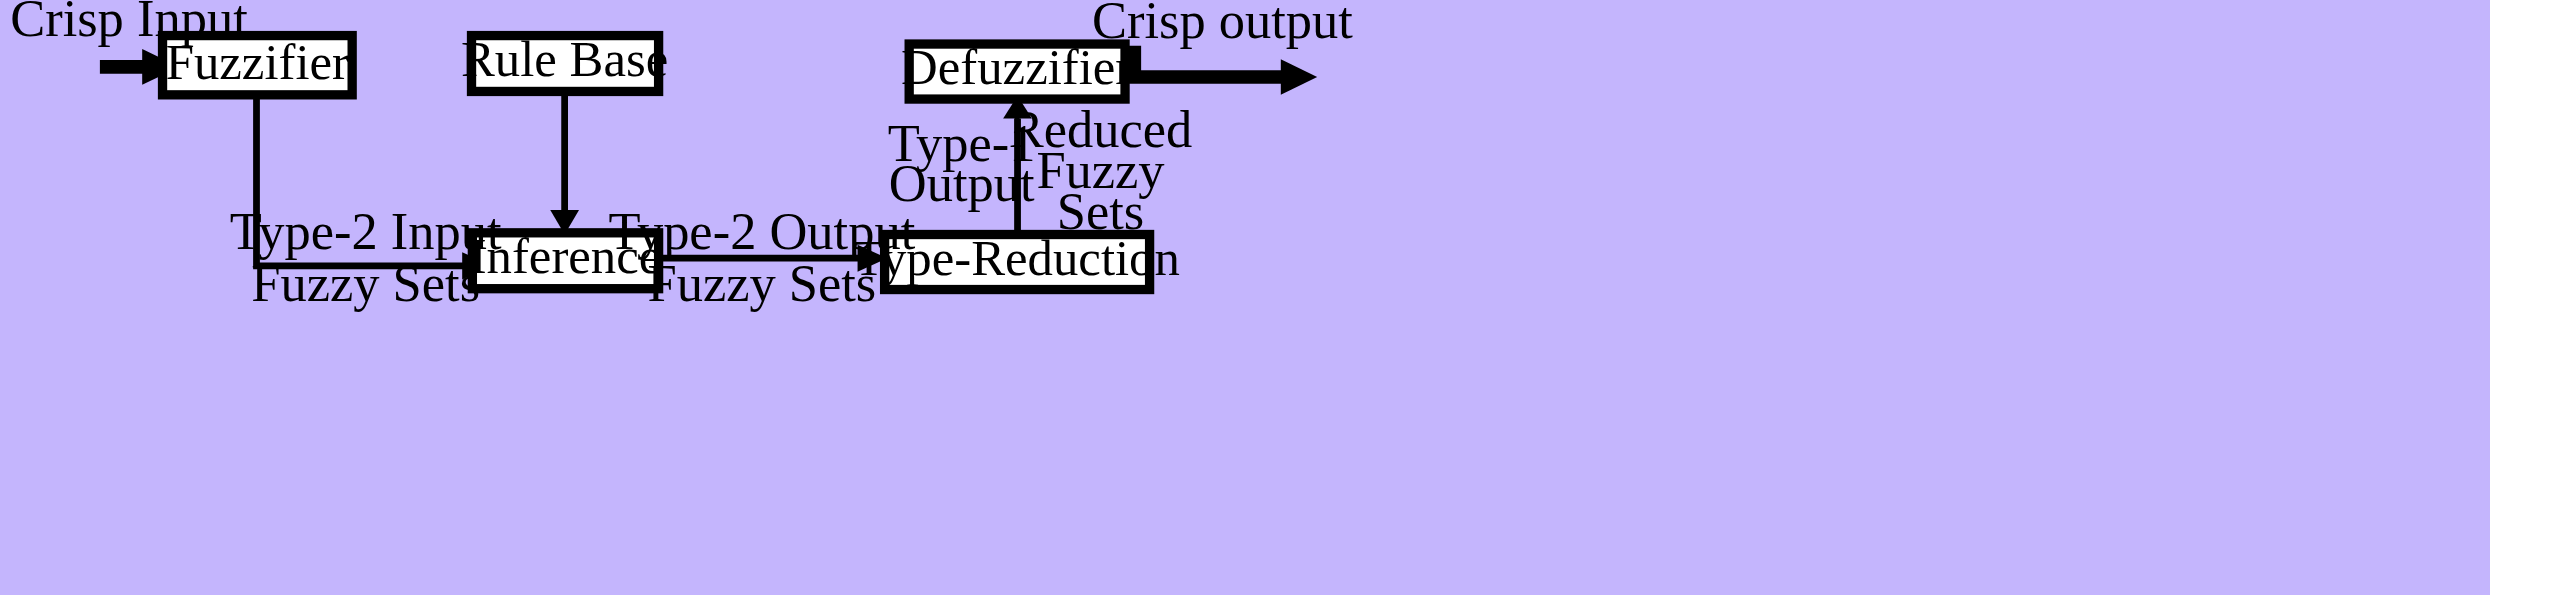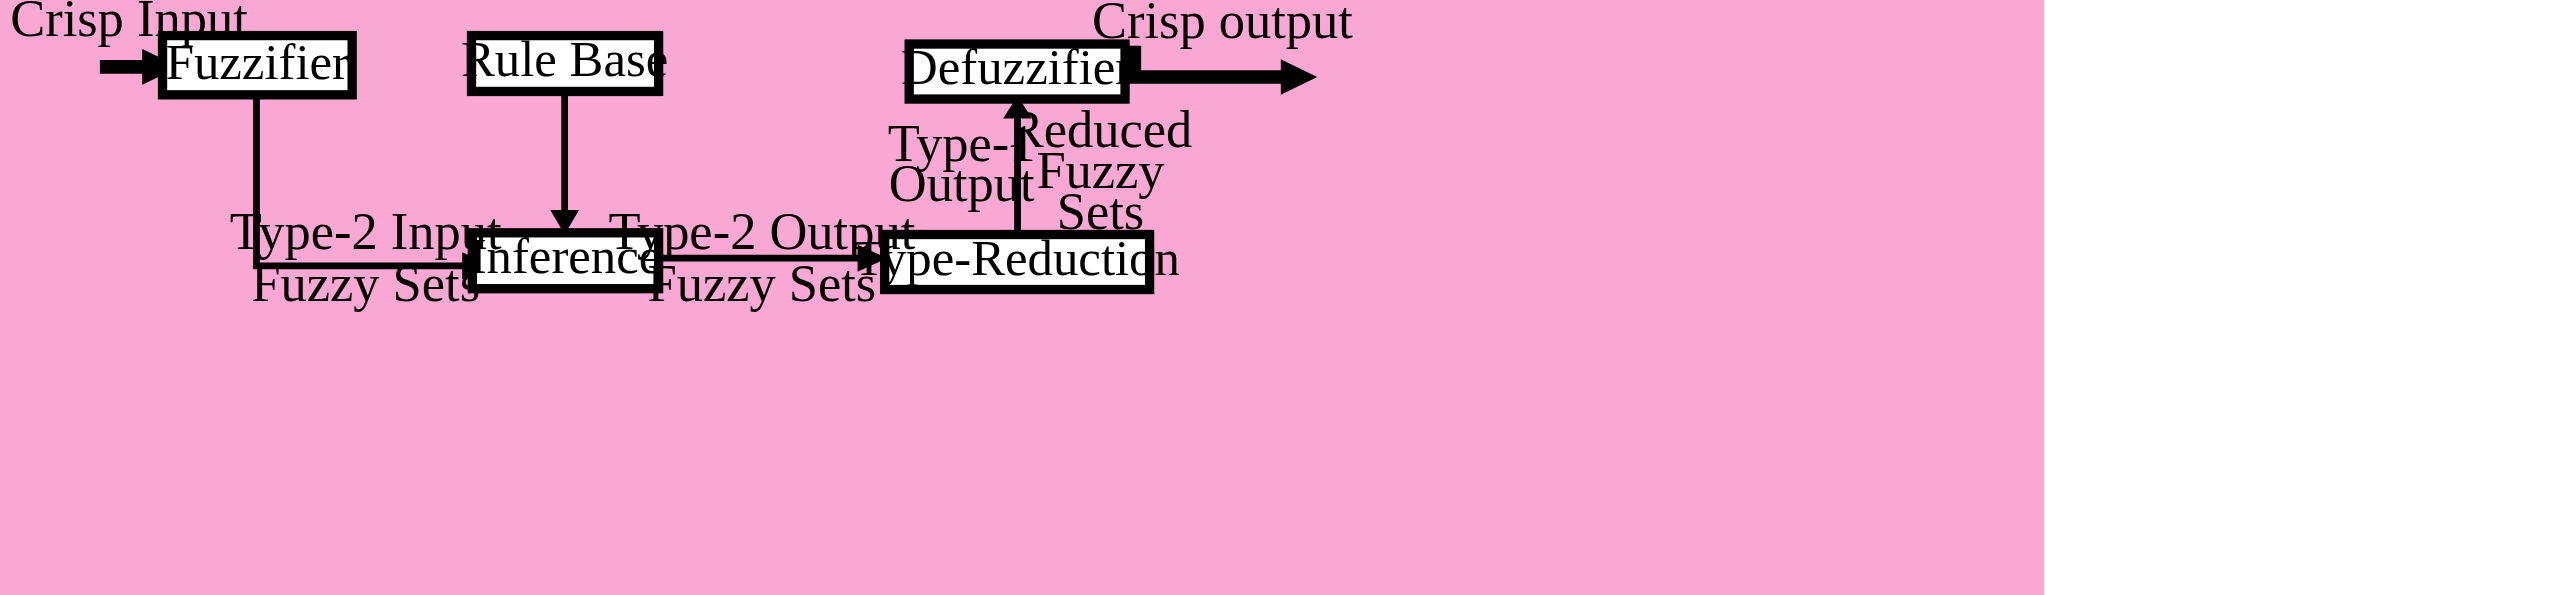--- a/index.html
+++ b/index.html
@@ -2,23 +2,23 @@
 <html style="font-size:13.5px"><head>
 <meta charset="utf-8">
 <style>
   html, body {
     margin: 0;
     padding: 0;
     background: #ffffff;
   }
   #stage {
     position: relative;
-    width: 2044px;
+    width: 2490px;
     height: 596px;
-    background: #f9a8d4;
+    background: #c4b5fd;
     overflow: hidden;
     font-family: "Liberation Serif", "DejaVu Serif", serif;
   }
   #diagram-svg {
     position: absolute;
     inset: 0;
     width: 2576px;
     height: 596px;
     display: block;
   }

